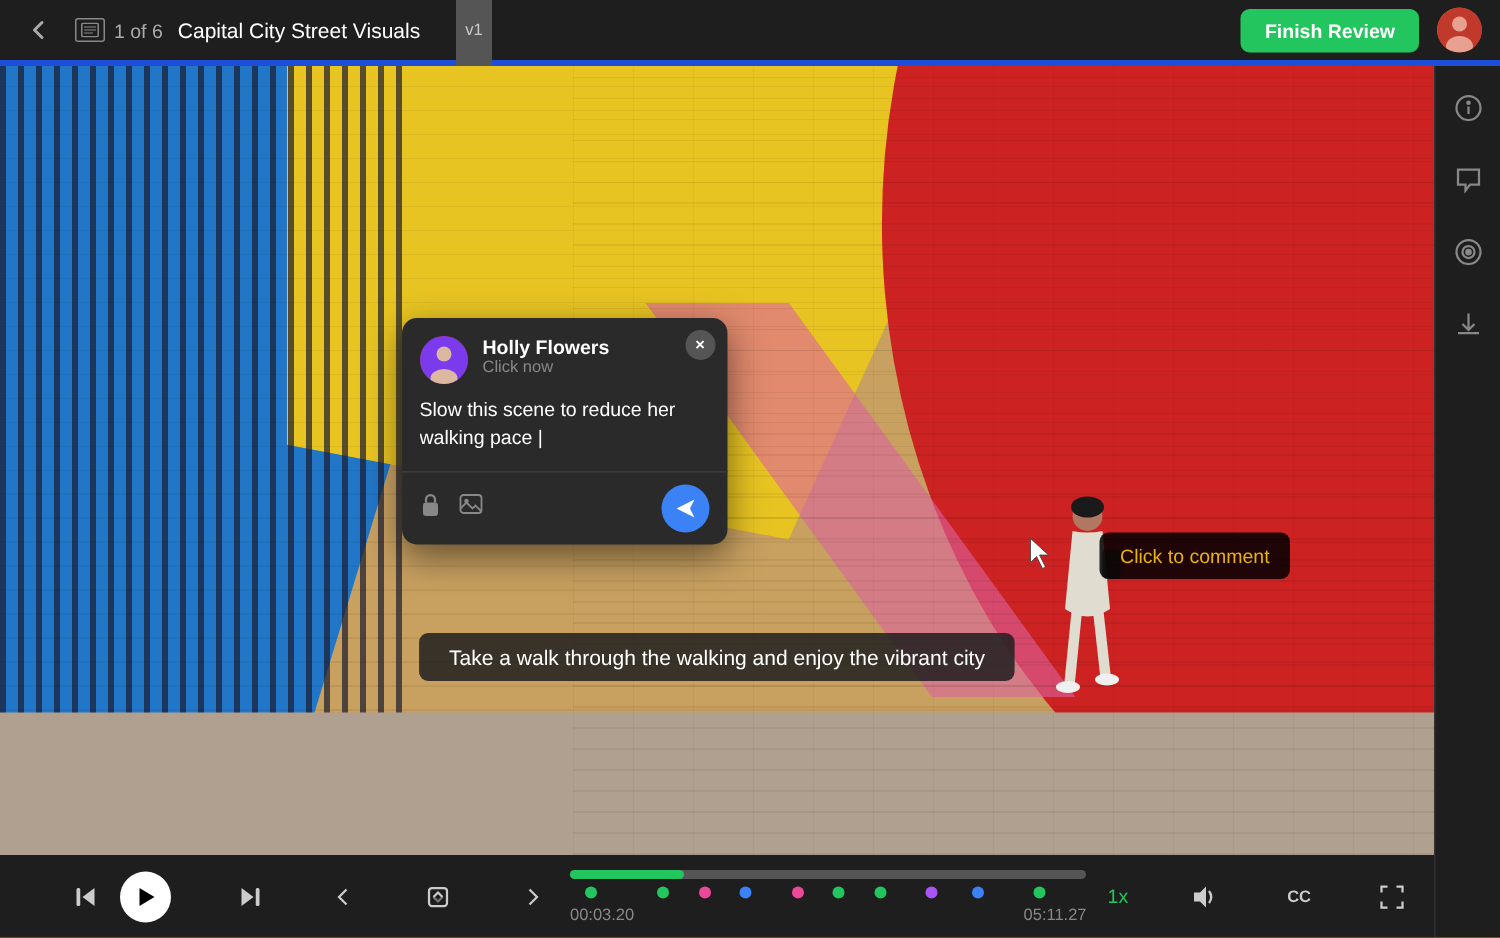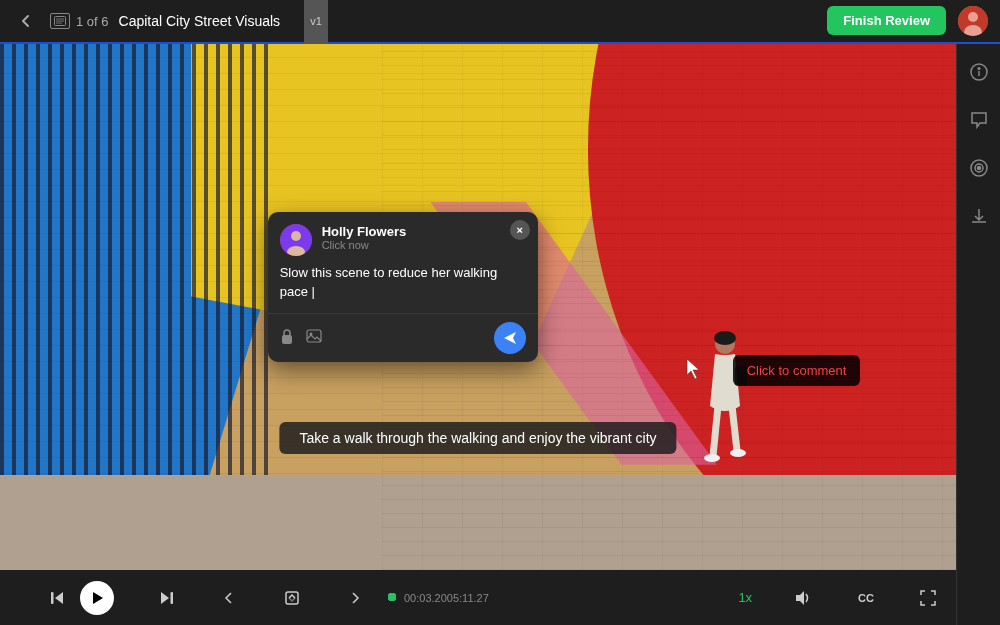--- a/index.html
+++ b/index.html
@@ -14,21 +14,21 @@
     }
 
     
     .top-bar {
       height: 44px;
       background: #1e1e1e;
       display: flex;
       align-items: center;
       padding: 0 12px;
       gap: 12px;
-      border-bottom: 2px solid #1d4ed8;
+      border-bottom: 4px solid #1d4ed8;
       flex-shrink: 0;
     }
     .top-bar-left {
       display: flex;
       align-items: center;
       gap: 10px;
       flex: 1;
     }
     .nav-arrow {
       width: 28px;
@@ -70,21 +70,21 @@
     }
     .version-badge {
       background: #555;
       color: #ccc;
       font-size: 11px;
       padding: 20px 6px;
       border-radius: 3px;
     }
     .top-bar-right {
       display: flex;
-      align-items: flex-start;
+      align-items: center;
       gap: 12px;
     }
     .finish-btn {
       background: #22c55e;
       color: #fff;
       border: none;
       border-radius: 6px;
       padding: 7px 16px;
       font-size: 13px;
       font-weight: 600;
@@ -235,21 +235,21 @@
       width: 24px;
       height: 24px;
       pointer-events: none;
     }
 
     
     .comment-popup {
       position: absolute;
       top: 32%;
       left: 28%;
-      width: 270px;
+      width: 217px;
       background: #2a2a2a;
       border-radius: 10px;
       padding: 0;
       box-shadow: 0 8px 24px rgba(0,0,0,0.5);
       z-index: 10;
     }
     .comment-header {
       display: flex;
       align-items: flex-start;
       padding: 12px 12px 8px;
@@ -335,21 +335,21 @@
       color: #fff;
       font-size: 14px;
     }
 
     
     .click-tooltip {
       position: absolute;
       bottom: 35%;
       right: 10%;
       background: rgba(0,0,0,0.85);
-      color: #ef4444;
+      color: #eab308;
       font-size: 13px;
       padding: 8px 14px;
       border-radius: 6px;
     }
 
     
     .caption-bar {
       position: absolute;
       bottom: 22%;
       left: 50%;
@@ -395,21 +395,21 @@
       align-items: center;
       justify-content: center;
       cursor: pointer;
       border: none;
     }
     .play-btn svg { fill: #000; }
 
     .timeline-section {
       flex: 1;
       display: flex;
-      flex-direction: row;
+      flex-direction: column;
       gap: 4px;
     }
     .timeline-track {
       position: relative;
       height: 6px;
       background: #555;
       border-radius: 3px;
       margin: 0 4px;
     }
     .timeline-progress {

